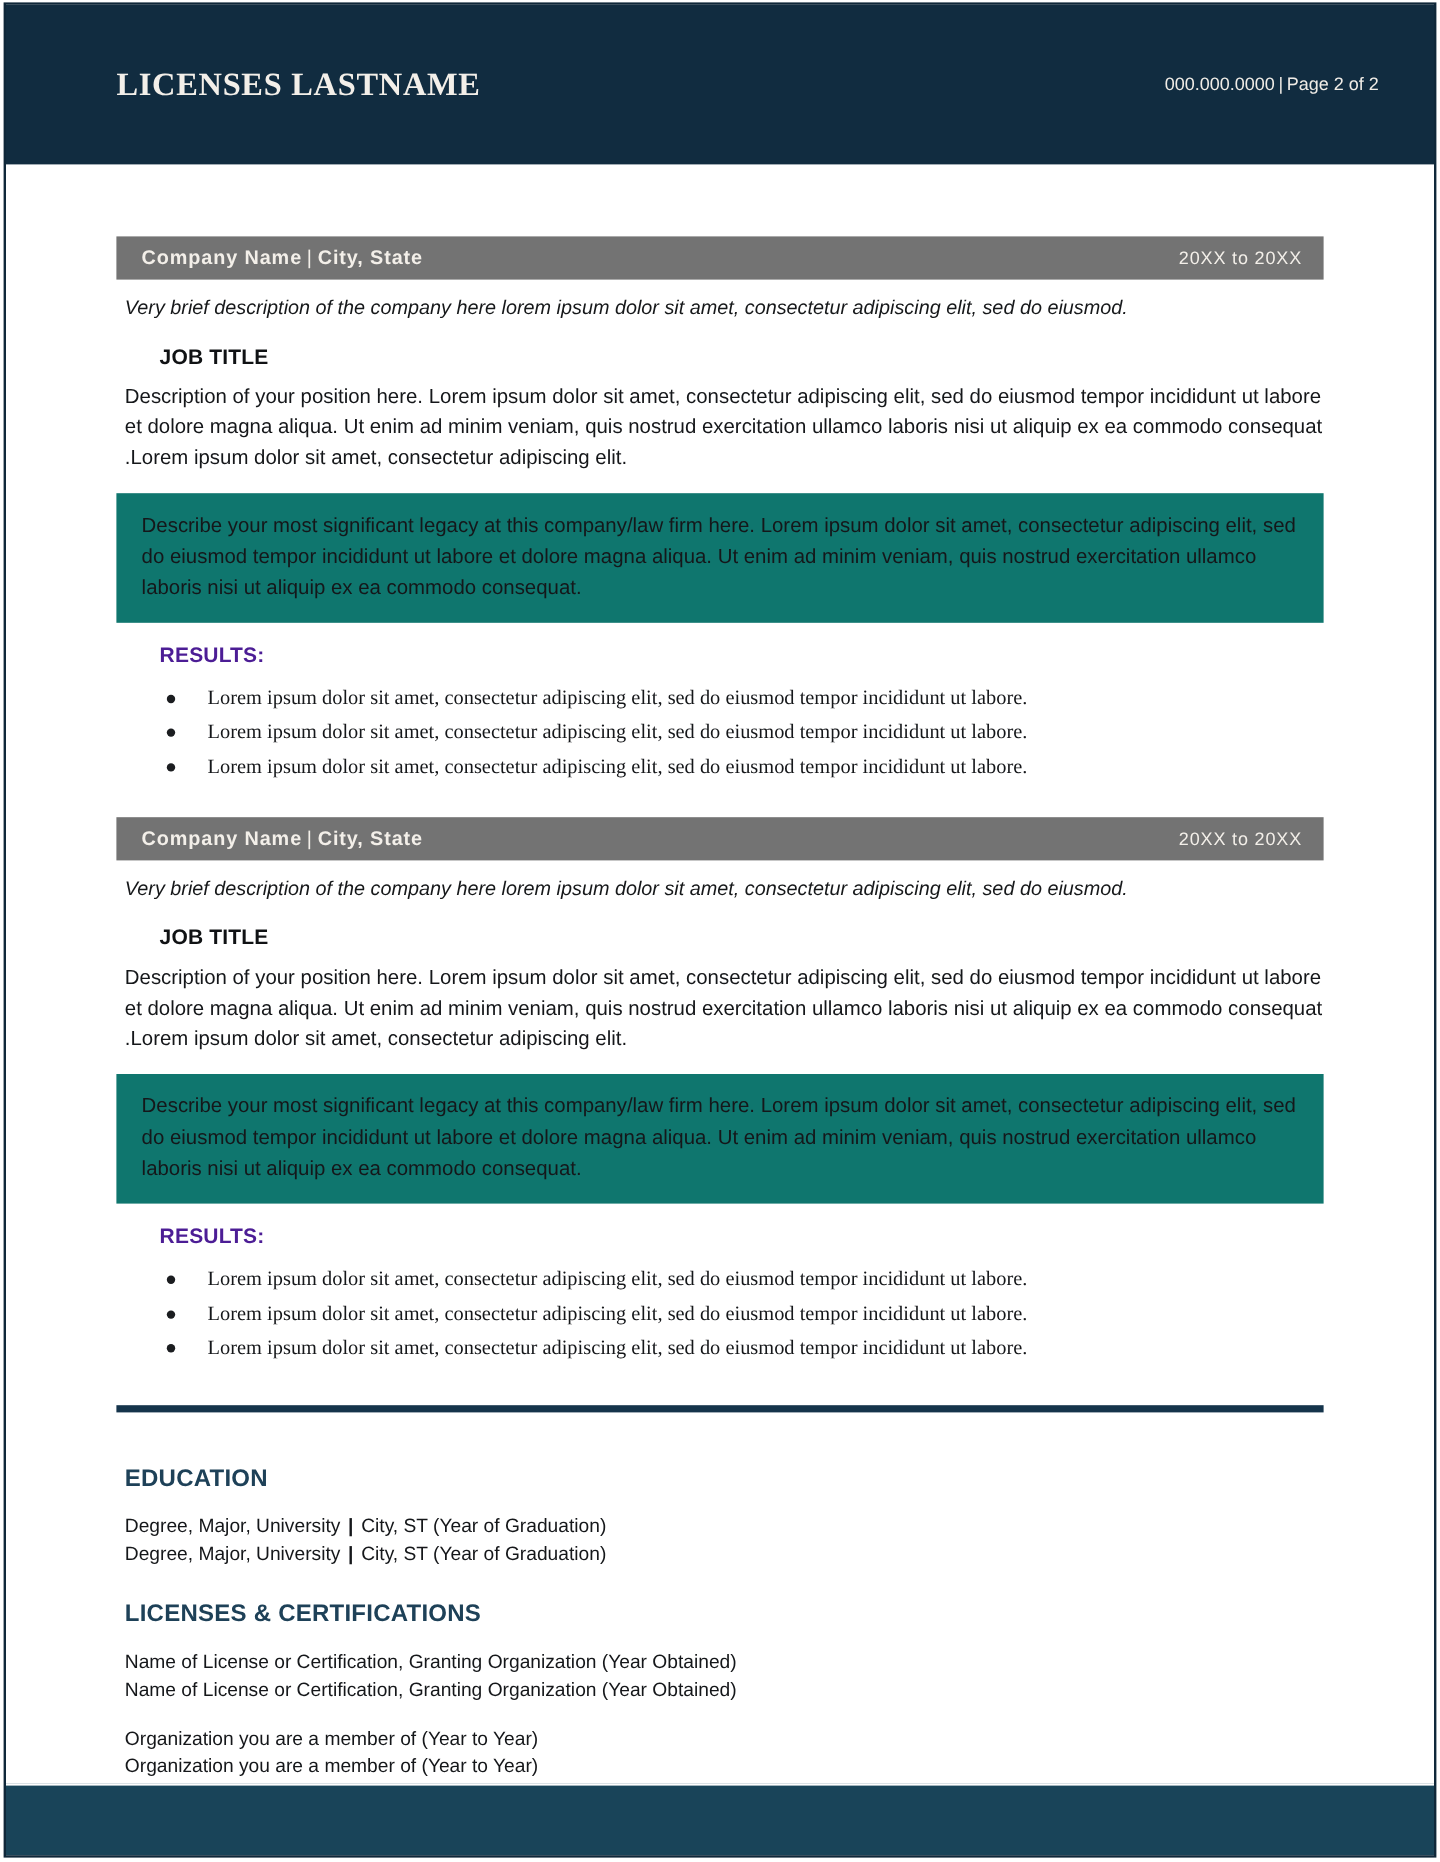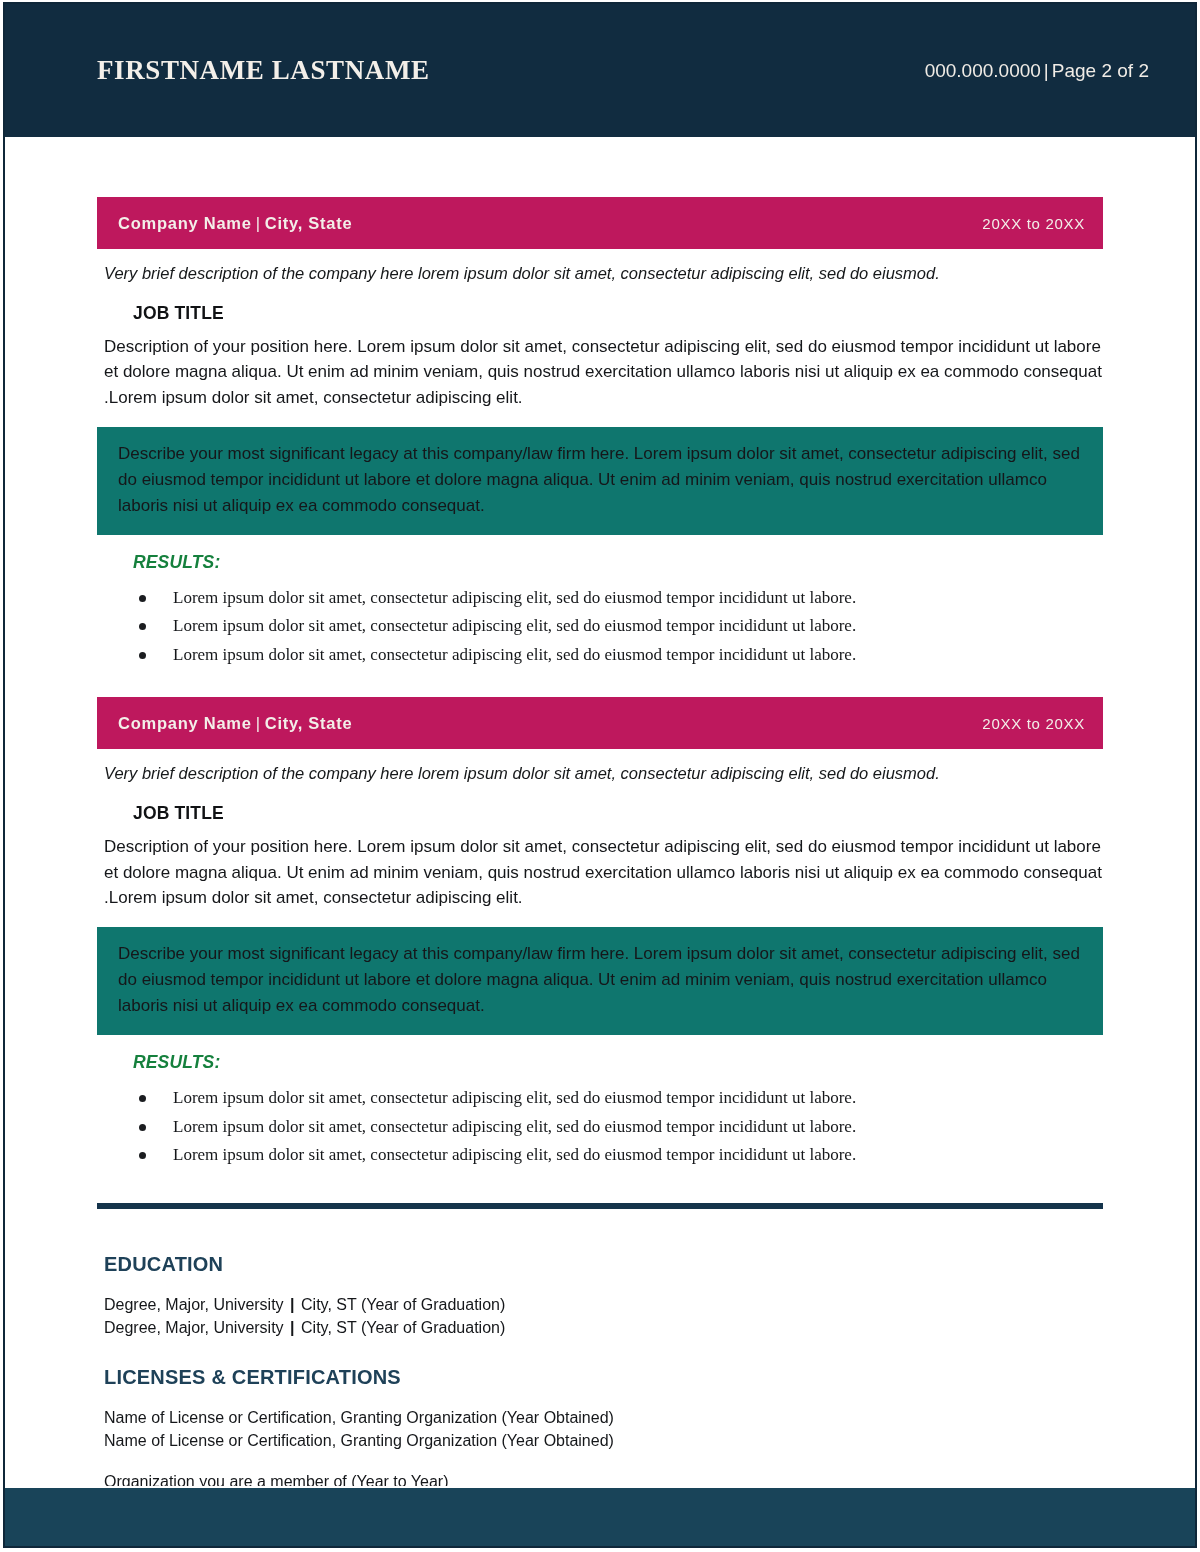--- a/index.html
+++ b/index.html
@@ -39,42 +39,42 @@
   .header-name {
     color: #f3efe9;
     font-family: "Liberation Serif", serif;
     font-weight: bold;
     font-size: 27px;
     letter-spacing: 0.6px;
     white-space: nowrap;
   }
   .header-meta {
     color: #f0ece6;
-    font-size: 19px;
+    font-size: 15px;
     font-weight: 400;
     white-space: nowrap;
   }
   .header-meta .pipe {
     padding: 0 3px;
   }
 
   
   .content {
     padding: 0 92px 0 92px;
     box-sizing: border-box;
   }
 
   
   .job-block { margin-top: 0; }
   .job-block.first { padding-top: 57px; }
   .job-block.second { padding-top: 26px; }
 
   .company-bar {
-    background: #be185d;
-    height: 52px;
+    background: #737373;
+    height: 36px;
     display: flex;
     align-items: center;
     justify-content: space-between;
     padding: 0 18px 0 21px;
     box-sizing: border-box;
   }
   .company-title {
     color: #f3efe9;
     font-size: 16.5px;
     font-weight: bold;
@@ -123,24 +123,23 @@
     color: #15171a;
     line-height: 1.52;
     padding: 14px 20px 16px 21px;
     margin-top: 16px;
     box-sizing: border-box;
   }
 
   .results-label {
     font-size: 17.5px;
     font-weight: bold;
-    color: #15803d;
+    color: #4c1d95;
     margin: 17px 0 0 36px;
     letter-spacing: 0.15px;
-    font-style: italic;
   }
 
   ul.results-list {
     list-style: none;
     margin: 12px 0 0 0;
     padding: 0;
     font-family: Liberation Serif, serif;
   }
   ul.results-list li {
     position: relative;
@@ -204,21 +203,21 @@
     background: #194459;
     border-top: 2px solid #ffffff;
   }
 </style>
 </head>
 <body>
 
 <div class="page">
 
   <div class="page-header">
-    <div class="header-name">FIRSTNAME LASTNAME</div>
+    <div class="header-name">LICENSES LASTNAME</div>
     <div class="header-meta">
       <span>000.000.0000</span><span class="pipe">|</span><span>Page 2 of 2</span>
     </div>
   </div>
 
   <div class="content">
 
     <div class="job-block first">
       <div class="company-bar">
         <div class="company-title">

